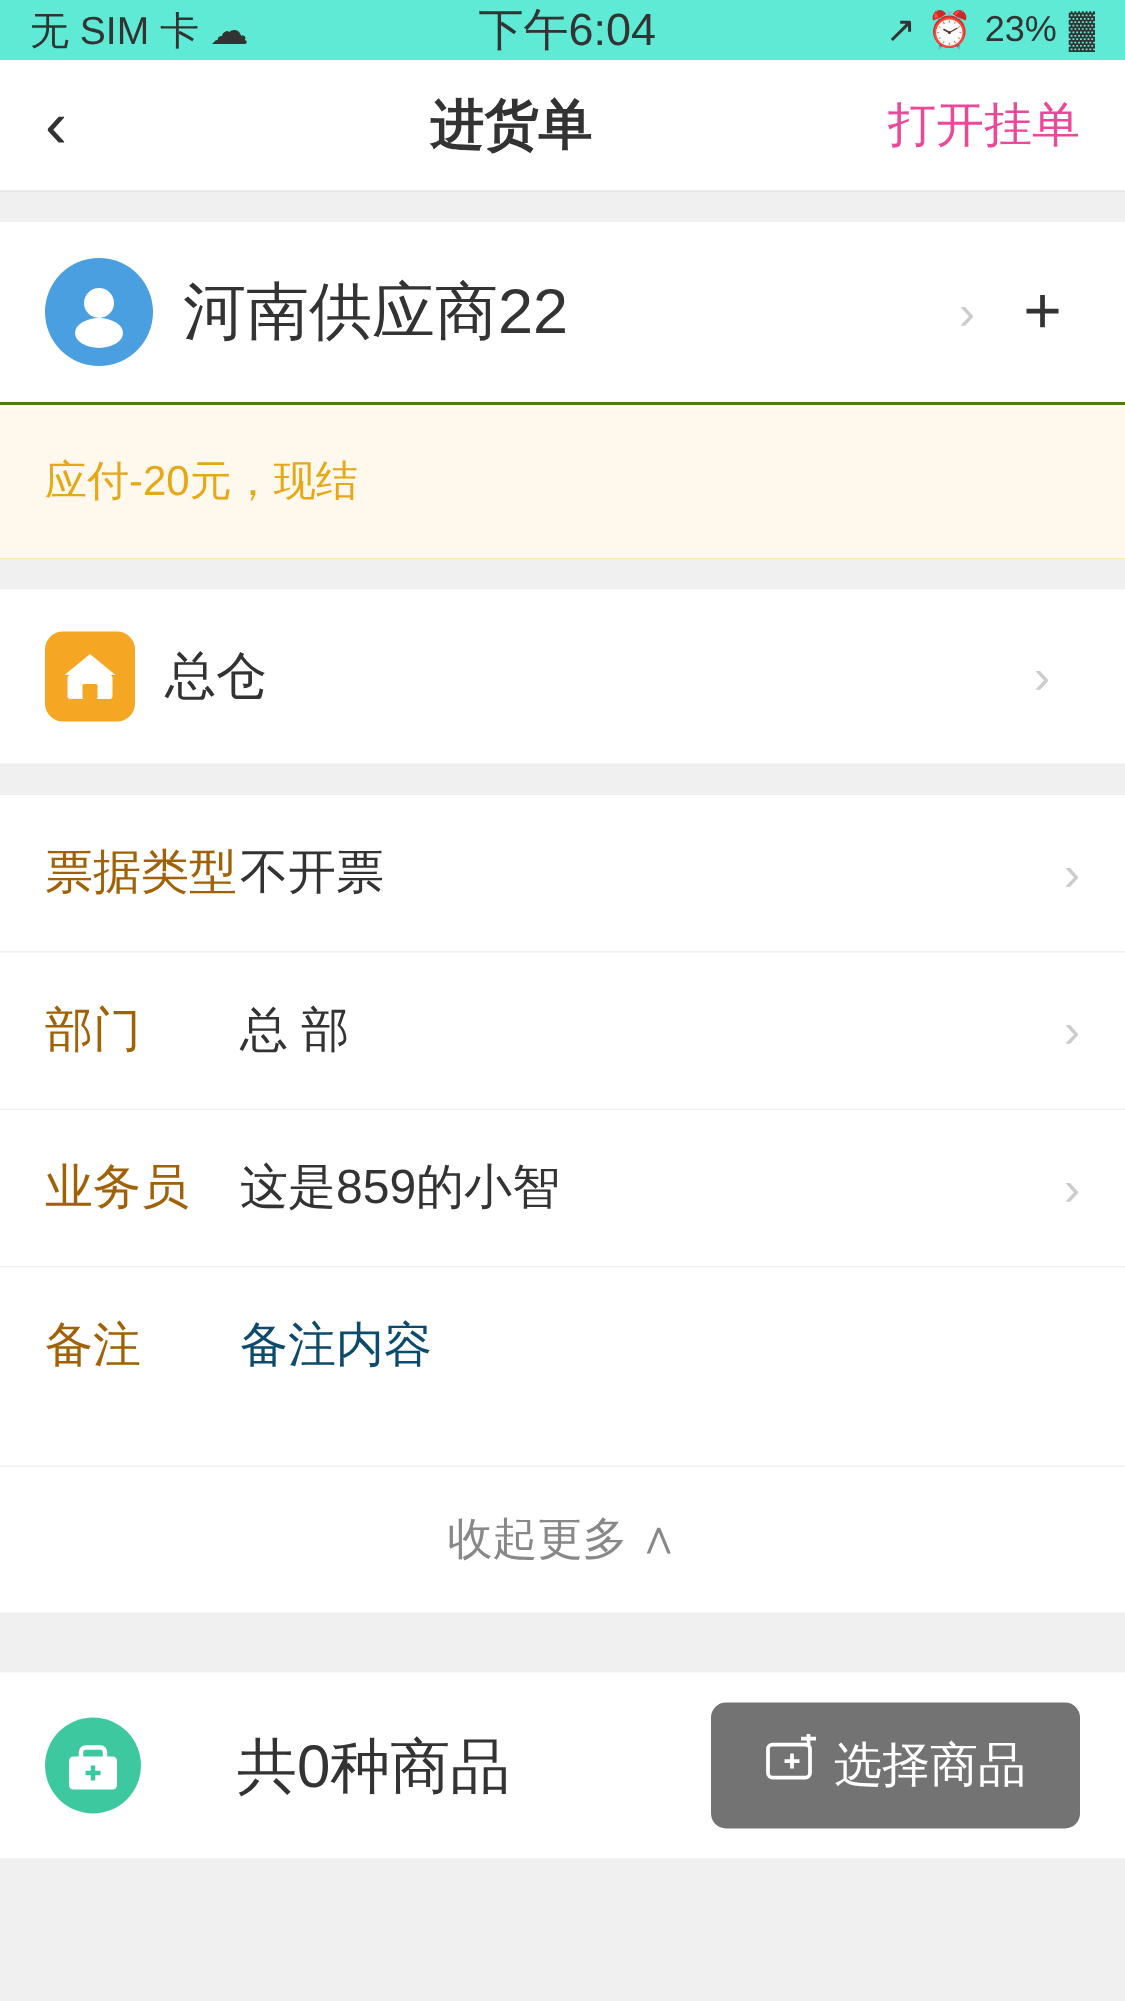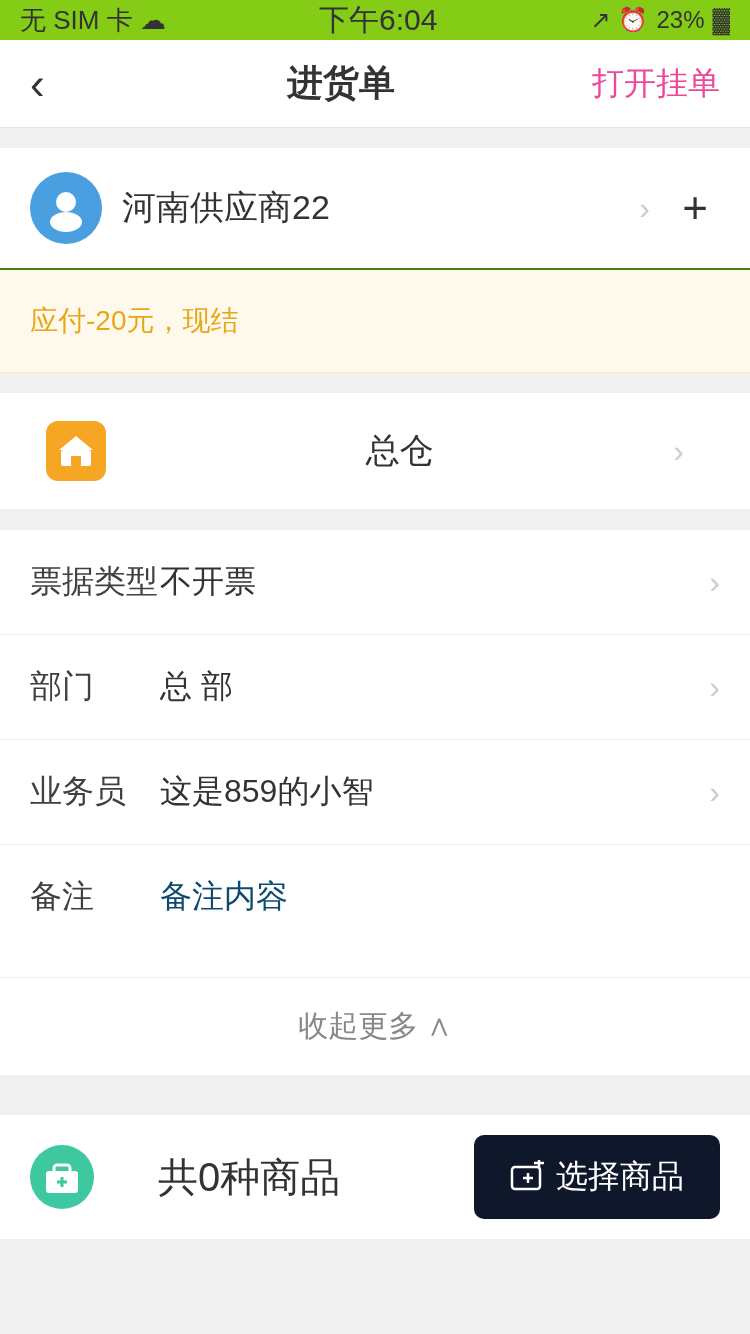--- a/index.html
+++ b/index.html
@@ -10,21 +10,21 @@
       background: #f0f0f0;
       font-family: -apple-system, "PingFang SC", "Helvetica Neue", Arial, sans-serif;
       font-size: 32px;
       color: #333;
     }
 
     
     .status-bar {
       width: 100%;
       height: 40px;
-      background: #84cc16;
+      background: #5eead4;
       display: flex;
       align-items: center;
       justify-content: space-between;
       padding: 0 20px;
       font-size: 26px;
       color: #333;
     }
     .status-left { display: flex; align-items: center; gap: 10px; }
     .status-center { font-size: 30px; font-weight: 500; }
     .status-right { display: flex; align-items: center; gap: 8px; font-size: 24px; }
@@ -83,21 +83,21 @@
       display: flex;
       align-items: center;
       justify-content: center;
       margin-right: 20px;
       flex-shrink: 0;
       overflow: hidden;
     }
     .supplier-avatar svg { width: 48px; height: 48px; }
     .supplier-name {
       flex: 1;
-      font-size: 34px;
+      font-size: 42px;
       color: #333;
     }
     .chevron-right {
       color: #ccc;
       font-size: 32px;
       margin-right: 20px;
     }
     .add-btn {
       font-size: 44px;
       color: #333;
@@ -113,22 +113,21 @@
       font-size: 28px;
       color: #e6a817;
       border-top: 2px solid #4d7c0f;
       border-bottom: 1px solid #fde9b0;
     }
 
     
     .warehouse-row {
       display: flex;
       align-items: center;
-      padding: 28px 46px;
-      text-align: center;
+      padding: 28px 30px;
     }
     .warehouse-icon {
       width: 60px;
       height: 60px;
       border-radius: 12px;
       background: #f5a623;
       display: flex;
       align-items: center;
       justify-content: center;
       margin-right: 20px;
@@ -146,21 +145,21 @@
       background: #fff;
     }
     .form-row {
       display: flex;
       align-items: center;
       padding: 30px 30px;
       border-top: 1px solid #f0f0f0;
     }
     .form-label {
       font-size: 32px;
-      color: #404040;
+      color: #a16207;
       width: 130px;
       flex-shrink: 0;
     }
     .form-value {
       flex: 1;
       font-size: 32px;
       color: #333;
     }
     .form-value.placeholder {
       color: #0c4a6e;
@@ -200,28 +199,27 @@
       flex-shrink: 0;
     }
     .product-icon svg { width: 40px; height: 40px; }
     .product-count {
       flex: 1;
       font-size: 40px;
       color: #333;
       margin-left: 44px;
     }
     .select-btn {
-      background: #0f172a;
+      background: #737373;
       color: #fff;
       border: none;
       border-radius: 10px;
       padding: 20px 36px;
       font-size: 32px;
       display: flex;
-      align-items: center;
       gap: 10px;
       cursor: pointer;
     }
     .select-btn svg { width: 36px; height: 36px; }
 
     
     .page-bg {
       background: #f0f0f0;
       flex: 1;
       min-height: 300px;

